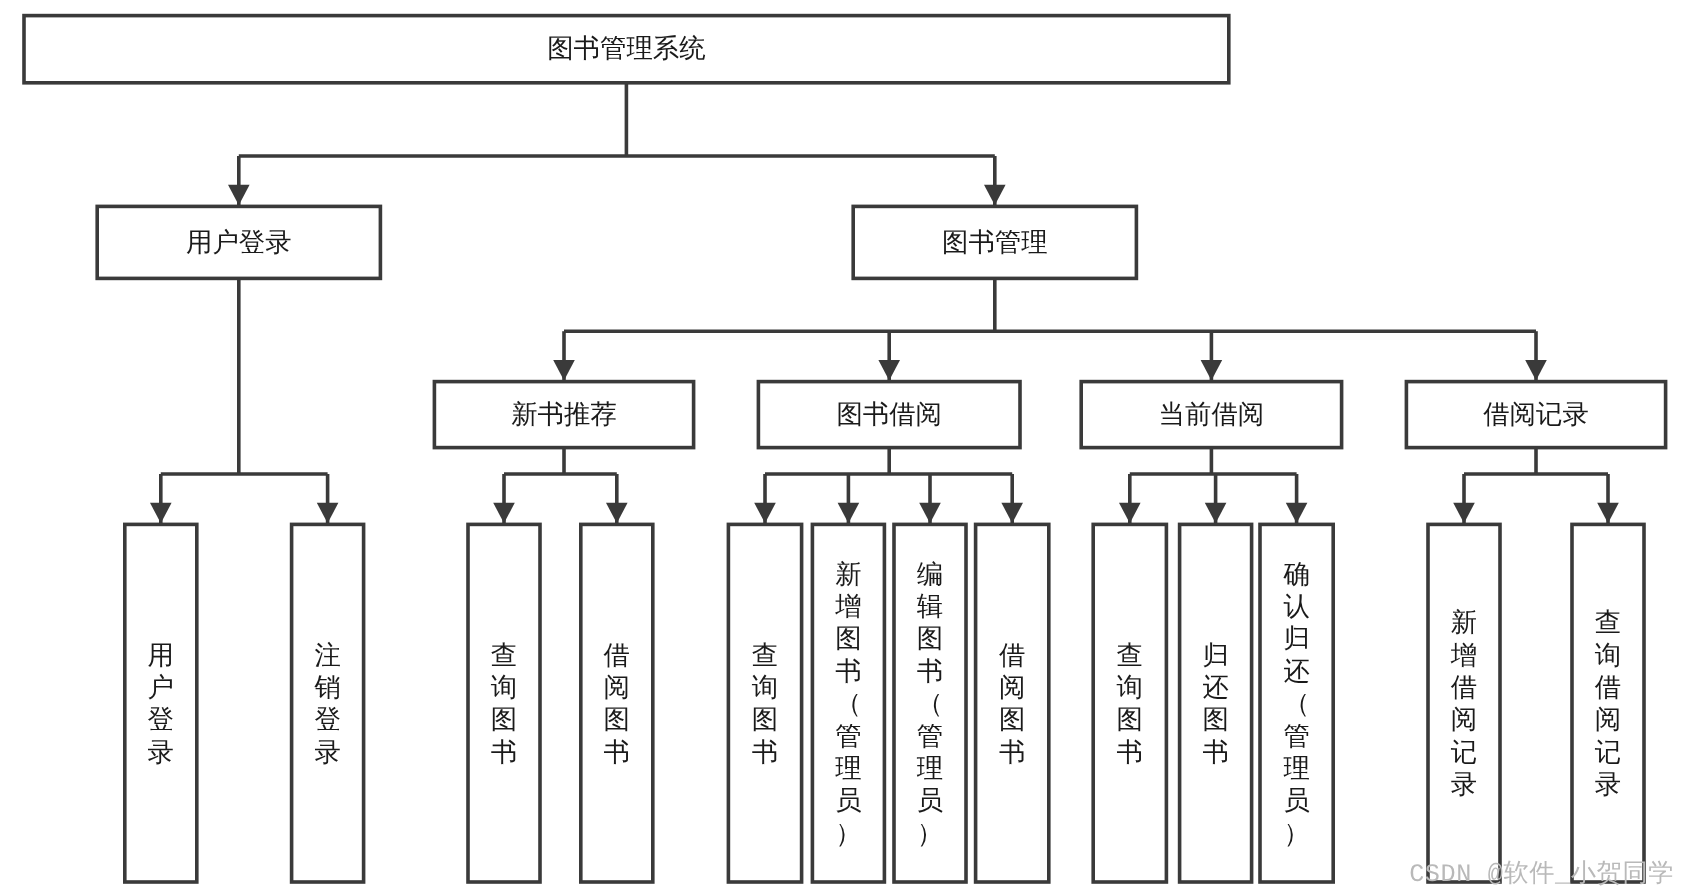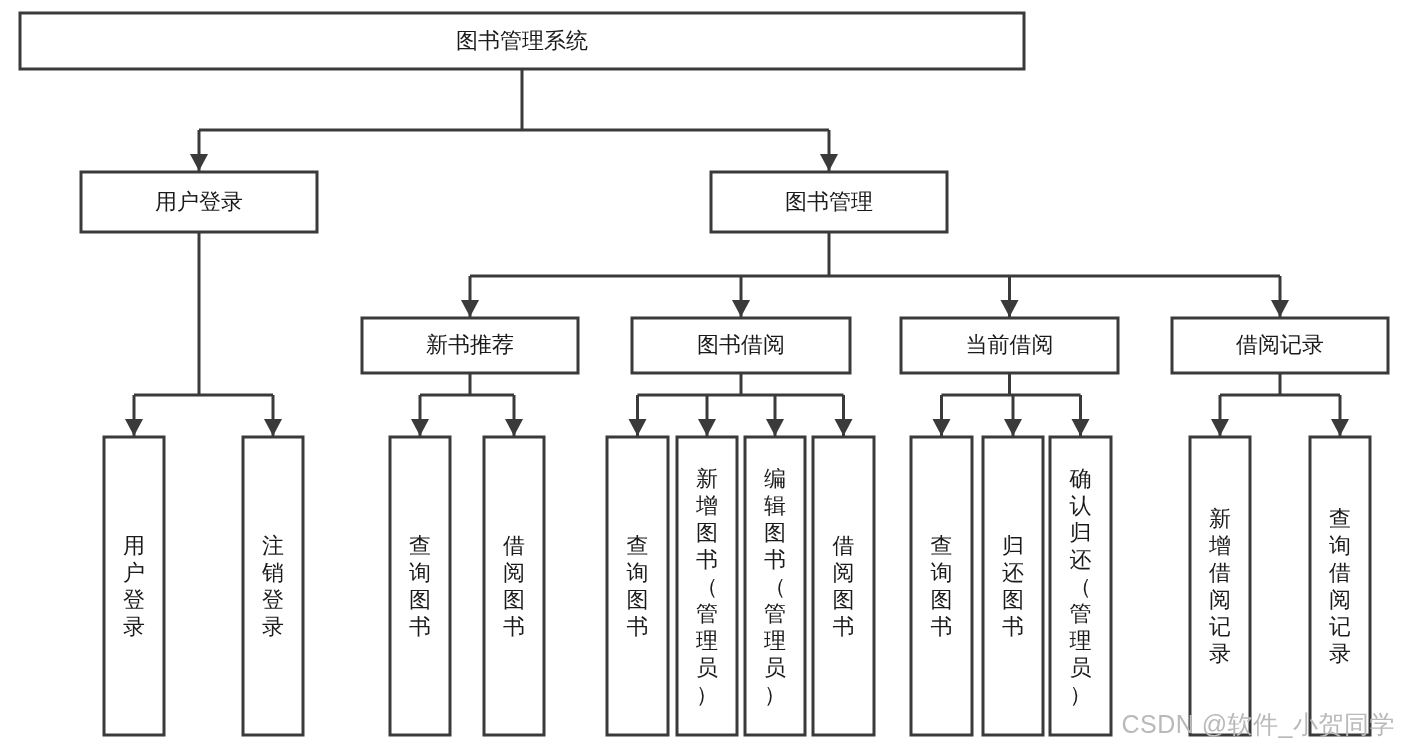--- a/index.html
+++ b/index.html
@@ -51,22 +51,22 @@
   .node-label-v {
     font-family: "Liberation Sans", "DejaVu Sans", sans-serif;
     font-size: 22px;
     fill: #1a1a1a;
     text-anchor: middle;
   }
   .watermark {
     position: absolute;
     right: 10px;
     bottom: 6px;
-    font-family: Liberation Sans, sans-serif;
-    font-size: 25px;
+    font-family: Liberation Mono, monospace;
+    font-size: 21px;
     color: #b9b9b9;
     white-space: nowrap;
     letter-spacing: 0.5px;
   }
 </style>
 </head>
 <body>
 
 <div id="diagram-root">
   <svg id="tree-svg" viewBox="0 0 1405 747">

